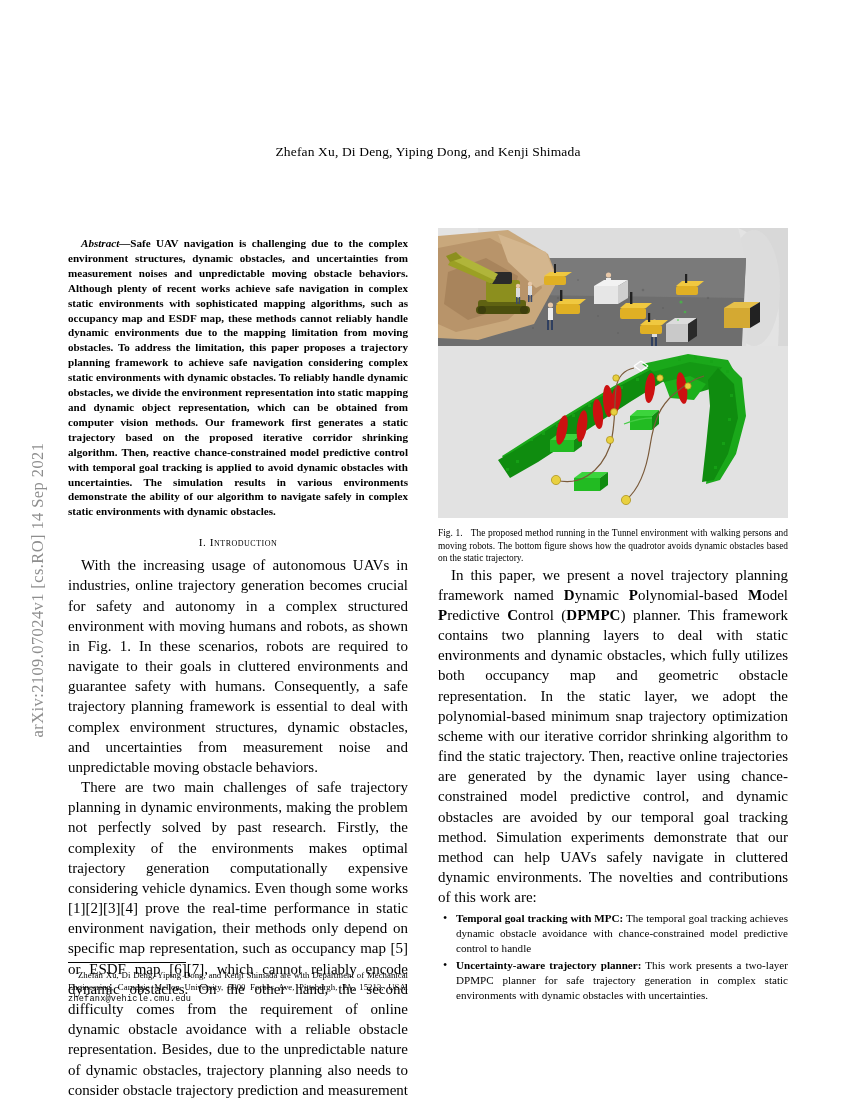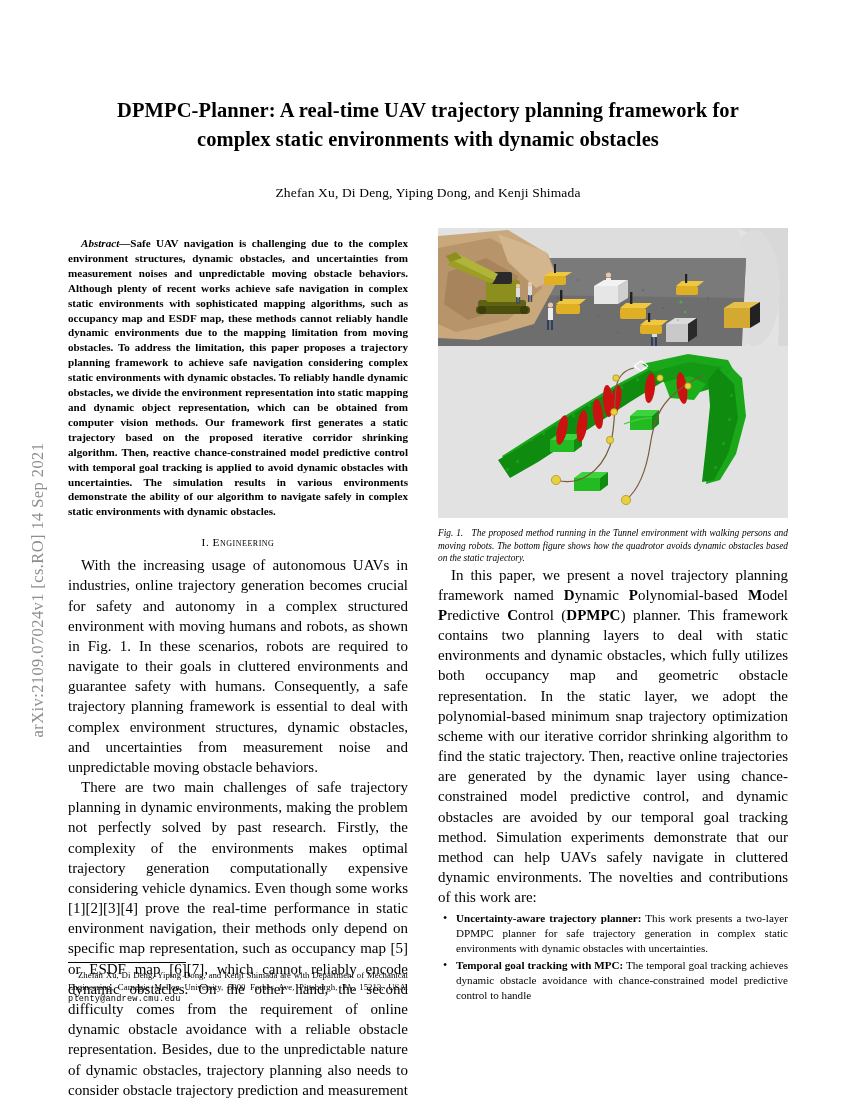--- a/index.html
+++ b/index.html
@@ -42,21 +42,21 @@
     text-align: center;
   }
   .paper-title {
     font-size: 20.5px;
     font-weight: bold;
     line-height: 1.42;
     margin: 0;
     letter-spacing: 0.1px;
   }
   .authors {
-    margin-top: 31px;
+    margin-top: 48px;
     font-size: 13.5px;
     letter-spacing: 0.15px;
   }
 
   
   .col-left {
     position: absolute;
     left: 68px;
     top: 236px;
     width: 340px;
@@ -93,21 +93,20 @@
     font-size: 11.4px;
     font-variant: small-caps;
     letter-spacing: 0.5px;
     margin: 17px 0 7px 0;
   }
 
   
   .figure {
     position: relative;
     width: 350px;
-    font-style: italic;
   }
   .fig-canvas {
     width: 350px;
     height: 290px;
     display: block;
     background: #e2e2e2;
   }
   .fig-caption {
     margin-top: 9px;
     font-size: 9.4px;
@@ -165,34 +164,30 @@
   }
 </style>
 </head>
 <body>
 
 <div class="page">
 
   <div class="arxiv-stamp">arXiv:2109.07024v1  [cs.RO]  14 Sep 2021</div>
 
   <div class="title-block">
-    <h1 class="paper-title">
-      <span>DPMPC-Planner: A real-time UAV trajectory planning framework for</span><br>
-      <span>complex static environments with dynamic obstacles</span>
-    </h1>
     <div class="authors">Zhefan Xu, Di Deng, Yiping Dong, and Kenji Shimada</div>
   </div>
 
   <div class="col-left">
 
     <div class="abstract">
       <p class="indent"><span class="lead">Abstract—</span><span>Safe UAV navigation is challenging due to the complex environment structures, dynamic obstacles, and uncertainties from measurement noises and unpredictable moving obstacle behaviors. Although plenty of recent works achieve safe navigation in complex static environments with sophisticated mapping algorithms, such as occupancy map and ESDF map, these methods cannot reliably handle dynamic environments due to the mapping limitation from moving obstacles. To address the limitation, this paper proposes a trajectory planning framework to achieve safe navigation considering complex static environments with dynamic obstacles. To reliably handle dynamic obstacles, we divide the environment representation into static mapping and dynamic object representation, which can be obtained from computer vision methods. Our framework first generates a static trajectory based on the proposed iterative corridor shrinking algorithm. Then, reactive chance-constrained model predictive control with temporal goal tracking is applied to avoid dynamic obstacles with uncertainties. The simulation results in various environments demonstrate the ability of our algorithm to navigate safely in complex static environments with dynamic obstacles.</span></p>
     </div>
 
-    <div class="section-head">I. Engineering</div>
+    <div class="section-head">I. Introduction</div>
 
     <p class="indent">With the increasing usage of autonomous UAVs in industries, online trajectory generation becomes crucial for safety and autonomy in a complex structured environment with moving humans and robots, as shown in Fig. 1. In these scenarios, robots are required to navigate to their goals in cluttered environments and guarantee safety with humans. Consequently, a safe trajectory planning framework is essential to deal with complex environment structures, dynamic obstacles, and uncertainties from measurement noise and unpredictable moving obstacle behaviors.</p>
     <p class="indent">There are two main challenges of safe trajectory planning in dynamic environments, making the problem not perfectly solved by past research. Firstly, the complexity of the environments makes optimal trajectory generation computationally expensive considering vehicle dynamics. Even though some works [1][2][3][4] prove the real-time performance in static environment navigation, their methods only depend on specific map representation, such as occupancy map [5] or ESDF map [6][7], which cannot reliably encode dynamic obstacles. On the other hand, the second difficulty comes from the requirement of online dynamic obstacle avoidance with a reliable obstacle representation. Besides, due to the unpredictable nature of dynamic obstacles, trajectory planning also needs to consider obstacle trajectory prediction and measurement uncertainties. Previous publications [8][9][10]</p>
 
   </div>
 
   <div class="col-right">
 
     <div class="figure">
       <svg class="fig-canvas" viewBox="0 0 350 290">
@@ -412,24 +407,24 @@
 
       <div class="fig-caption">
         <span class="fig-label">Fig. 1.</span>&nbsp;&nbsp;&nbsp;<span>The proposed method running in the Tunnel environment with walking persons and moving robots. The bottom figure shows how the quadrotor avoids dynamic obstacles based on the static trajectory.</span>
       </div>
     </div>
 
 
     <p class="indent"><span>In this paper, we present a novel trajectory planning framework named </span><b>D</b><span>ynamic </span><b>P</b><span>olynomial-based </span><b>M</b><span>odel </span><b>P</b><span>redictive </span><b>C</b><span>ontrol (</span><b>DPMPC</b><span>) planner. This framework contains two planning layers to deal with static environments and dynamic obstacles, which fully utilizes both occupancy map and geometric obstacle representation. In the static layer, we adopt the polynomial-based minimum snap trajectory optimization scheme with our iterative corridor shrinking algorithm to find the static trajectory. Then, reactive online trajectories are generated by the dynamic layer using chance-constrained model predictive control, and dynamic obstacles are avoided by our temporal goal tracking method. Simulation experiments demonstrate that our method can help UAVs safely navigate in cluttered dynamic environments. The novelties and contributions of this work are:</span></p>
 
     <ul class="contrib">
+      <li><b>Temporal goal tracking with MPC:</b><span> The temporal goal tracking achieves dynamic obstacle avoidance with chance-constrained model predictive control to handle</span></li>
       <li><b>Uncertainty-aware trajectory planner:</b><span> This work presents a two-layer DPMPC planner for safe trajectory generation in complex static environments with dynamic obstacles with uncertainties.</span></li>
-      <li><b>Temporal goal tracking with MPC:</b><span> The temporal goal tracking achieves dynamic obstacle avoidance with chance-constrained model predictive control to handle</span></li>
     </ul>
 
   </div>
 
   <div class="footnote-wrap">
     <div class="footnote-rule"></div>
-    <div class="footnote"><span>Zhefan Xu, Di Deng, Yiping Dong, and Kenji Shimada are with Department of Mechanical Engineering, Carnegie Mellon University, 5000 Forbes Ave, Pittsburgh, PA, 15213, USA. </span><span class="mono">plenty@andrew.cmu.edu</span></div>
+    <div class="footnote"><span>Zhefan Xu, Di Deng, Yiping Dong, and Kenji Shimada are with Department of Mechanical Engineering, Carnegie Mellon University, 5000 Forbes Ave, Pittsburgh, PA, 15213, USA. </span><span class="mono">zhefanx@vehicle.cmu.edu</span></div>
   </div>
 
 </div>
 
 </body></html>

